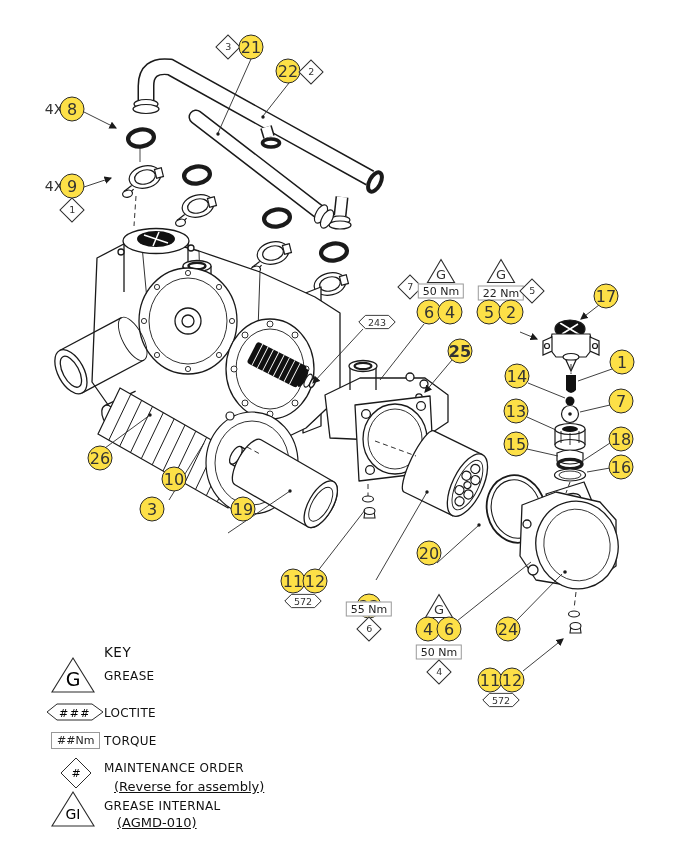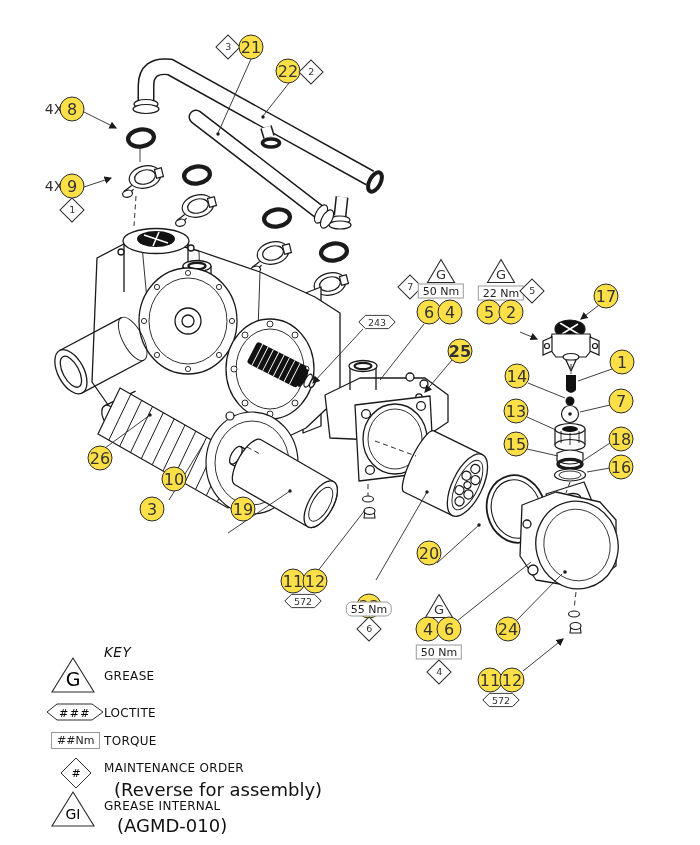--- a/index.html
+++ b/index.html
@@ -12,23 +12,23 @@
   .co-circle{width:23px;height:23px;border:1.2px solid #2b2b2b;border-radius:50%;
              background:#fde047;font-size:16px;}
   .co-diamond{width:16px;height:16px;border:1.1px solid #2b2b2b;background:#fff;
               transform:translate(-50%,-50%) rotate(45deg);}
   .co-diamond span{transform:rotate(-45deg);font-size:9.5px;}
   .co-box{border:1px solid #9a9a9a;background:#fff;font-size:11px;padding:1px 4px;color:#222;}
   .co-text{font-size:14px;color:#333;}
   .co svg text{fill:#333;font-family:"DejaVu Sans",sans-serif;}
   
   .lg{position:absolute;color:#111;}
-  .lg-title{font-size:13.5px;letter-spacing:.5px;font-style:italic;}
+  .lg-title{font-size:13.5px;letter-spacing:.5px;}
   .lg-label{font-size:12px;letter-spacing:.3px;}
-  .lg-sub{font-size:18px;}
+  .lg-sub{font-size:13px;text-decoration:underline;}
   .box-sym{border:1px solid #999;background:#fff;font-size:11px;padding:1px 5px;color:#222;}
 </style>
 </head>
 <body>
 
 <div class="stage">
 
   <svg id="art" width="700" height="845" viewBox="0 0 700 845">
     <defs>
       <marker id="arr" viewBox="0 0 10 10" refX="8.5" refY="5" markerWidth="8.5" markerHeight="8.5" orient="auto-start-reverse">
@@ -353,21 +353,21 @@
       <div class="co co-circle" style="left: 219px; top: 509px; margin-left: 24px;">19</div>
       <div class="co co-circle" style="left: 293px; top: 581px;">11</div>
       <div class="co co-circle" style="left: 315px; top: 581px;">12</div>
       <div class="co co-hexagon" style="left: 303px; top: 601px;">
         <svg width="38" height="15" viewBox="0 0 38 15">
           <polygon points="7.5,0.8 30.5,0.8 37.2,7.5 30.5,14.2 7.5,14.2 0.8,7.5" fill="#fff" stroke="#2b2b2b" stroke-width="1"></polygon>
           <text x="19" y="11" text-anchor="middle" font-size="9.5">572</text>
         </svg>
       </div>
       <div class="co co-circle" style="left: 369px; top: 589px; margin-top: 17px;">23</div>
-      <div class="co co-box" style="left: 369px; top: 609px; border-radius: 6px;">55 Nm</div>
+      <div class="co co-box" style="left: 369px; top: 609px;">55 Nm</div>
       <div class="co co-diamond" style="left: 369px; top: 629px;">
         <span>6</span>
       </div>
       <div class="co co-circle" style="left: 429px; top: 553px;">20</div>
       <div class="co co-triangle" style="left: 439px; top: 606px;">
         <svg width="30" height="26" viewBox="0 0 30 26">
           <polygon points="15,1.5 28.5,24.5 1.5,24.5" fill="#fff" stroke="#2b2b2b" stroke-width="1.1"></polygon>
           <text x="15" y="21" text-anchor="middle" font-size="13">G</text>
         </svg>
       </div>

